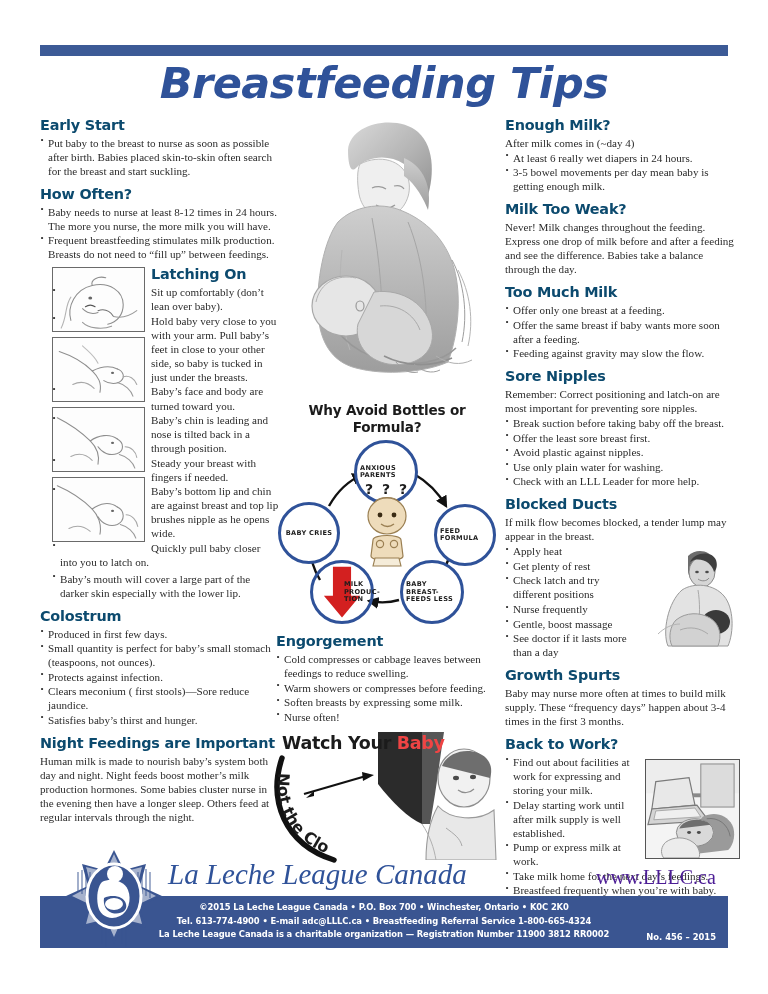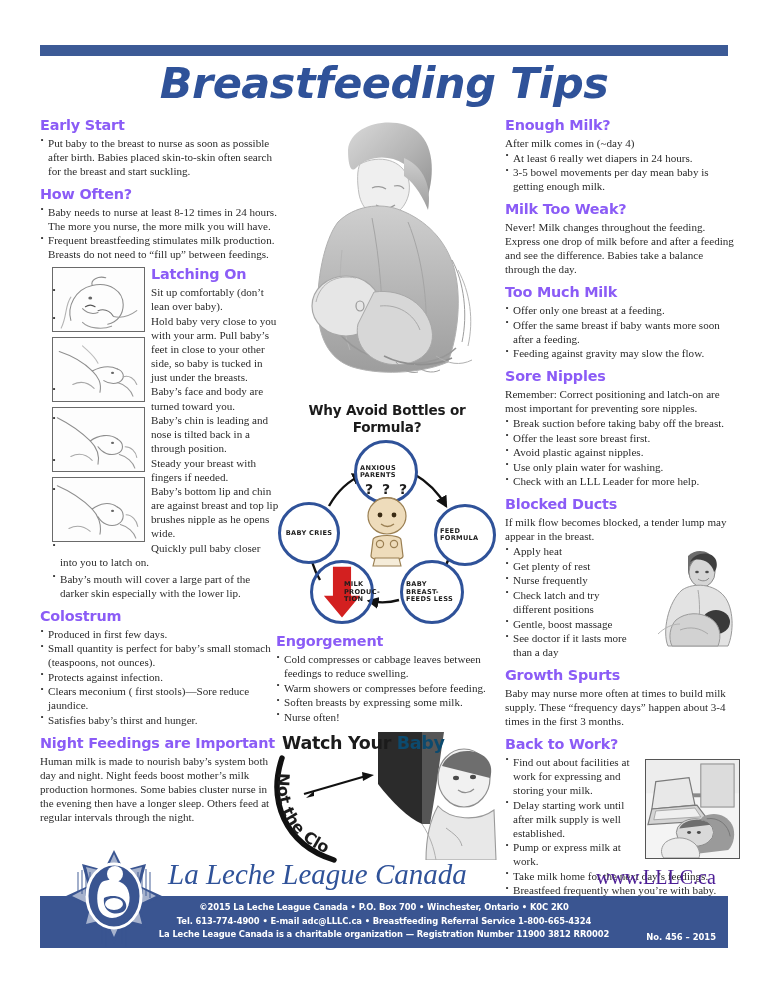--- a/index.html
+++ b/index.html
@@ -51,21 +51,21 @@
   }
   .col-left  { left: 40px;  top: 118px; width: 240px; }
   .col-mid   { left: 276px; top: 110px; width: 222px; }
   .col-right { left: 505px; top: 118px; width: 235px; }
 
   h2.sec {
     font-family: "DejaVu Sans", sans-serif;
     font-weight: bold;
     font-size: 14.4px;
     line-height: 1.1;
-    color: #8b5cf6;
+    color: #0c4a6e;
     margin: 9px 0 2px 0;
     letter-spacing: -0.2px;
   }
   h2.sec:first-child { margin-top: 0; }
 
   p.body { margin: 0 0 1px 0; }
 
   ul.bul {
     list-style: none;
     margin: 0 0 1px 0;
@@ -183,21 +183,21 @@
   .watch-title {
     position: absolute;
     left: 6px; top: 0;
     font-family: "DejaVu Sans", sans-serif;
     font-weight: bold;
     font-size: 17.5px;
     color: #1b1b1b;
     letter-spacing: -0.3px;
     z-index: 3;
   }
-  .watch-title .on-dark { color: #0c4a6e; }
+  .watch-title .on-dark { color: #ef4444; }
   .watch-photo {
     position: absolute;
     right: 0; top: 0;
     width: 120px; height: 128px;
     overflow: hidden;
   }
   .watch-arc-text {
     position: absolute;
     left: -6px; top: 10px;
     width: 150px; height: 122px;
@@ -565,22 +565,22 @@
         <path d="M56 44 C58 56 58 70 56 84" stroke="#a9a9a9" fill="none"></path>
         <ellipse cx="74" cy="76" rx="14" ry="12" fill="#3a3a3a"></ellipse>
         <path d="M34 74 C44 66 58 66 68 72 C78 78 80 90 76 100 L30 100 C26 92 28 80 34 74 Z" fill="#d2d2d2" stroke="#9a9a9a" stroke-width="1"></path>
         <path d="M38 84 C48 80 58 82 66 88" stroke="#a9a9a9" fill="none"></path>
         <path d="M16 88 C22 82 30 78 38 78" stroke="#b5b5b5" fill="none"></path>
       </svg>
     </div>
     <ul class="bul">
       <li>Apply heat</li>
       <li>Get plenty of rest</li>
+      <li>Check latch and try different positions</li>
       <li>Nurse frequently</li>
-      <li>Check latch and try different positions</li>
       <li>Gentle, boost massage</li>
       <li>See doctor if it lasts more than a day</li>
     </ul>
 
     <h2 class="sec">Growth Spurts</h2>
     <p class="body">Baby may nurse more often at times to build milk supply. These “frequency days” happen about 3-4 times in the first 3 months.</p>
 
     <h2 class="sec">Back to Work?</h2>
     <div class="float-img-r img-work">
       <svg viewBox="0 0 95 100" style="width:100%;height:100%">

